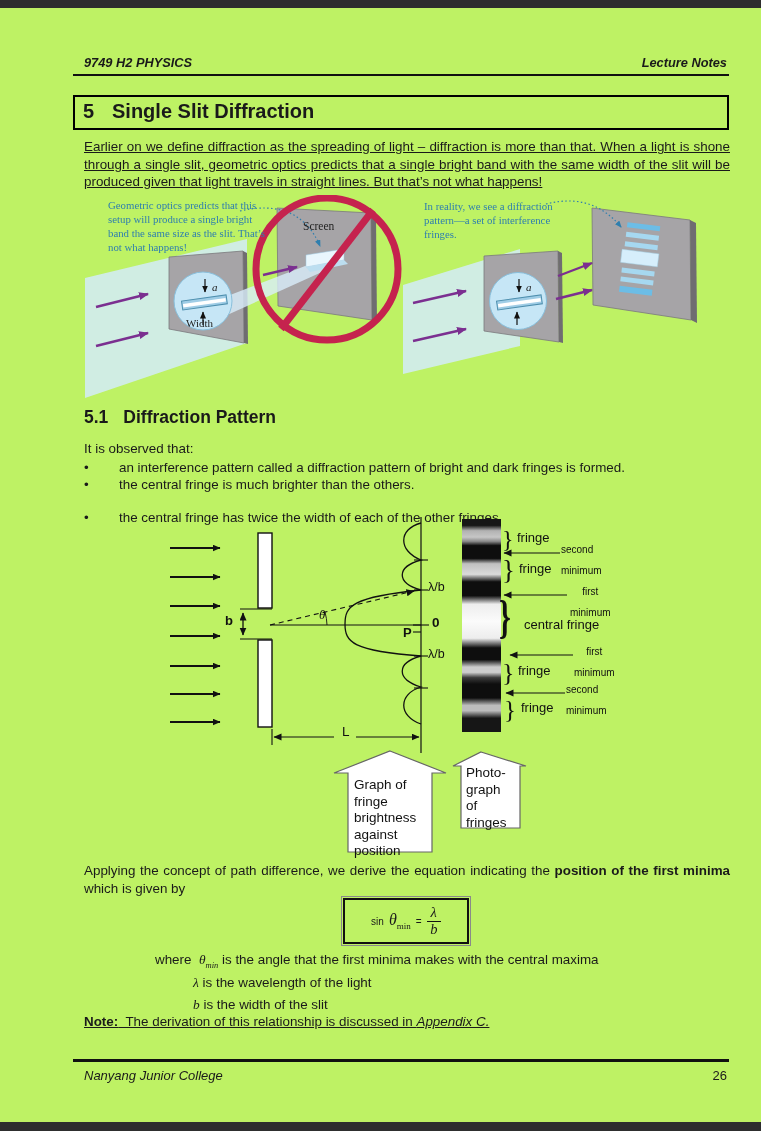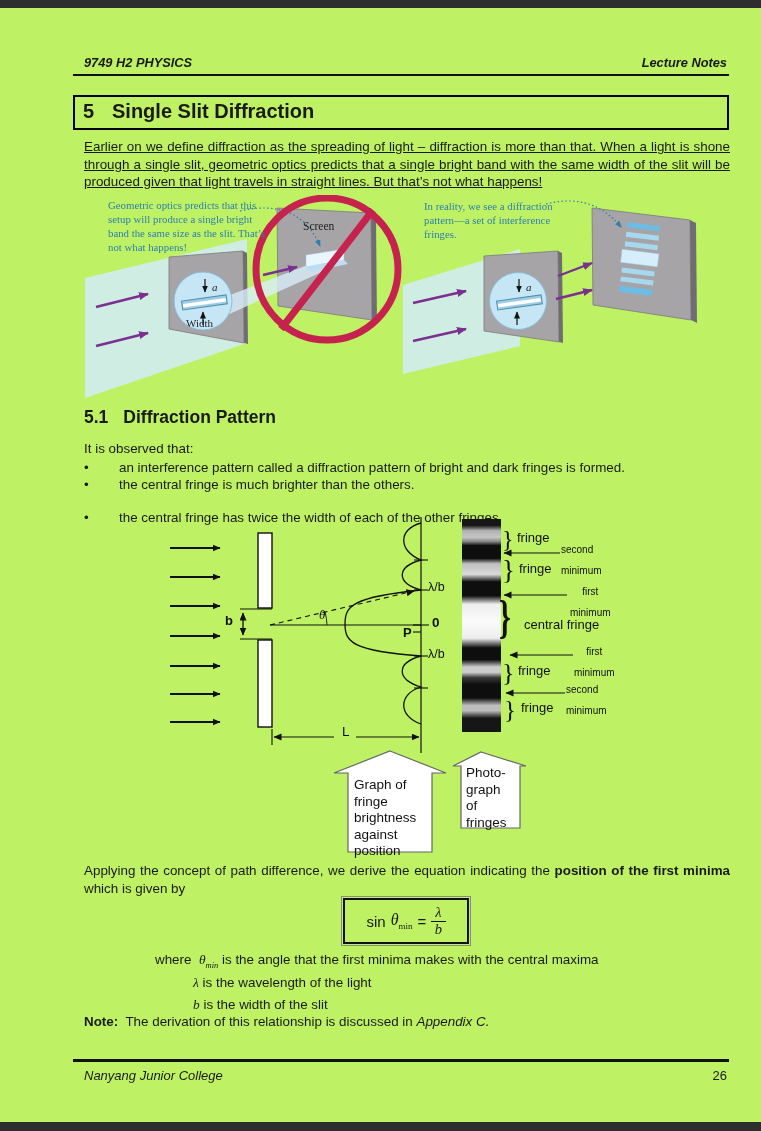--- a/index.html
+++ b/index.html
@@ -34,30 +34,30 @@
       #0e0e0e 12.5%, #0e0e0e 18.5%, #c0c0c0 21%, #dadada 26%,
       #0e0e0e 29.5%, #0e0e0e 36%, #ededed 40%, #fbfbfb 48%, #ededed 56%,
       #0e0e0e 60.5%, #0e0e0e 66%, #cdcdcd 69.5%, #cdcdcd 72%, #3a3a3a 74.5%,
       #0e0e0e 77.5%, #0e0e0e 84%, #bdbdbd 87.5%, #bdbdbd 90%,
       #161616 93.5%, #161616 100%); }
   .callout-txt { position:absolute; font-size:13.5px; line-height:16.6px; white-space:pre-line; color:#111; }
   .applying { position:absolute; left:84px; top:862px; width:646px; text-align:justify; }
   .eq-box { position:absolute; left:343px; top:898px; width:122px; height:42px;
             border:2px solid #111; outline:1px solid #8a8a8a; outline-offset:1px;
             display:flex; align-items:center; justify-content:center; gap:5px; }
-  .eq-sin { font-size:15px; }
+  .eq-sin { font-size:10px; }
   .eq-sym { font-family:"Liberation Serif",serif; font-style:italic; font-size:16px; }
   .eq-box sub { font-size:9px; }
   .frac { display:inline-flex; flex-direction:column; align-items:center; line-height:1.05; }
   .frac .num { border-bottom:1.4px solid #111; padding:0 4px 1px; }
   .frac span { font-family:"Liberation Serif",serif; font-style:italic; font-size:14.5px; }
   .where-row { position:absolute; font-size:13.4px; }
   .where-row .sym { font-family:"Liberation Serif",serif; font-style:italic; }
   .where-row sub { font-size:8.5px; font-style:italic; }
-  .note-row { position:absolute; left:84px; top:1014px; font-size:13.4px; }
+  .note-row { position:absolute; left:84px; top:1014px; font-size:13.4px;text-decoration:underline; }
   .footer-txt { position:absolute; font-size:13px; }
   svg { position:absolute; }
 </style>
 </head>
 <body>
 
 <div class="page">
 
   <div class="bar" style="top:0; height:8px;"></div>
   <div class="bar" style="top:1122px; height:9px;"></div>

